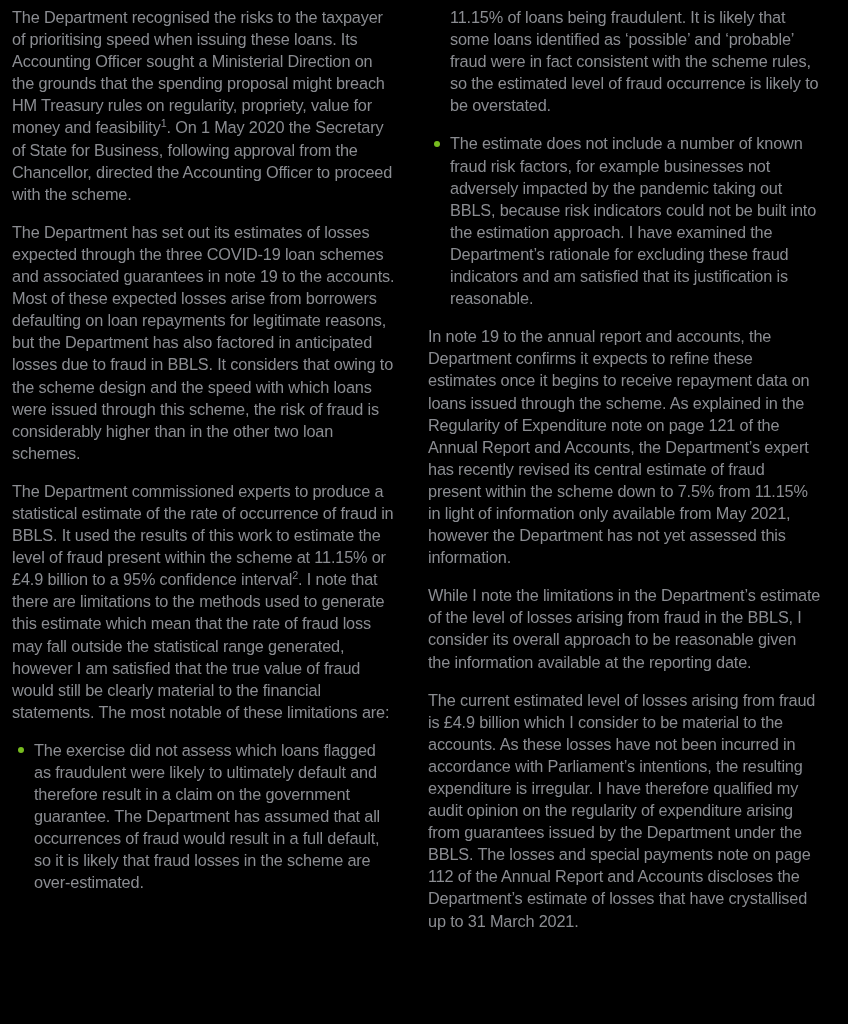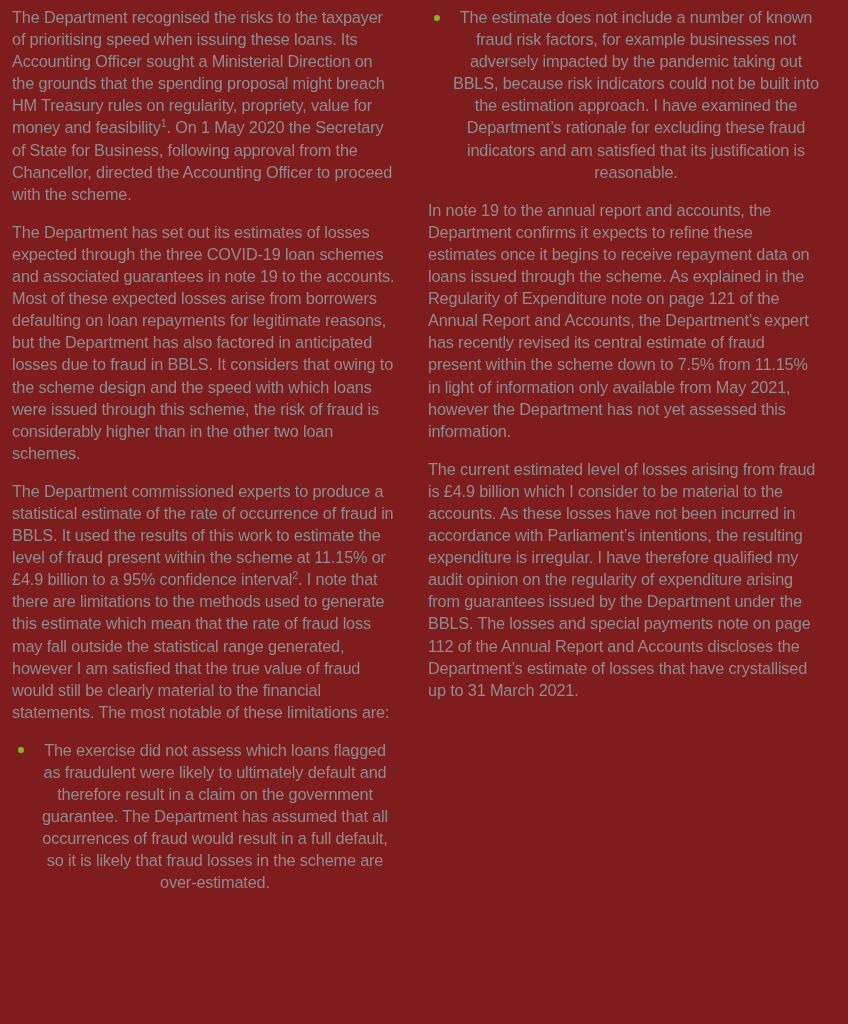--- a/index.html
+++ b/index.html
@@ -16,21 +16,21 @@
     color: #8b8d92;
     -webkit-font-smoothing: antialiased;
   }
 
   .page {
     position: relative;
     width: 848px;
     height: 1024px;
     box-sizing: border-box;
     padding: 6px 0 0 0;
-    background: #7f1d1d;
+    background: #000000;
     overflow: hidden;
   }
 
   .columns {
     display: flex;
     flex-direction: row;
     align-items: flex-start;
     width: 848px;
   }
 
@@ -61,21 +61,20 @@
 
   p.para:last-child {
     margin-bottom: 14px;
   }
 
   
   ul.bullets {
     list-style: none;
     margin: 0 0 16px 0;
     padding: 0;
-    text-align: center;
   }
 
   ul.bullets li {
     position: relative;
     margin: 0 0 16px 0;
     padding-left: 22px;
     font-size: 16.3px;
     line-height: 22.1px;
     color: #8b8d92;
     letter-spacing: -0.01em;
@@ -130,29 +129,31 @@
         <li>
           <span class="dot"></span>
           <span>The exercise did not assess which loans flagged as fraudulent were likely to ultimately default and therefore result in a claim on the government guarantee. The Department has assumed that all occurrences of fraud would result in a full default, so it is likely that fraud losses in the scheme are over-estimated.</span>
         </li>
       </ul>
 
     </div>
 
     <div class="col col-right">
 
+      <p class="bullet-continued">11.15% of loans being fraudulent. It is likely that some loans identified as ‘possible’ and ‘probable’ fraud were in fact consistent with the scheme rules, so the estimated level of fraud occurrence is likely to be overstated.</p>
 
       <ul class="bullets">
         <li>
           <span class="dot"></span>
           <span>The estimate does not include a number of known fraud risk factors, for example businesses not adversely impacted by the pandemic taking out BBLS, because risk indicators could not be built into the estimation approach. I have examined the Department’s rationale for excluding these fraud indicators and am satisfied that its justification is reasonable.</span>
         </li>
       </ul>
 
       <p class="para">In note 19 to the annual report and accounts, the Department confirms it expects to refine these estimates once it begins to receive repayment data on loans issued through the scheme. As explained in the Regularity of Expenditure note on page 121 of the Annual Report and Accounts, the Department’s expert has recently revised its central estimate of fraud present within the scheme down to 7.5% from 11.15% in light of information only available from May 2021, however the Department has not yet assessed this information.</p>
 
+      <p class="para">While I note the limitations in the Department’s estimate of the level of losses arising from fraud in the BBLS, I consider its overall approach to be reasonable given the information available at the reporting date.</p>
 
       <p class="para">The current estimated level of losses arising from fraud is £4.9 billion which I consider to be material to the accounts. As these losses have not been incurred in accordance with Parliament’s intentions, the resulting expenditure is irregular. I have therefore qualified my audit opinion on the regularity of expenditure arising from guarantees issued by the Department under the BBLS. The losses and special payments note on page 112 of the Annual Report and Accounts discloses the Department’s estimate of losses that have crystallised up to 31 March 2021.</p>
 
     </div>
 
   </div>
 </div>
 
 </body></html>

